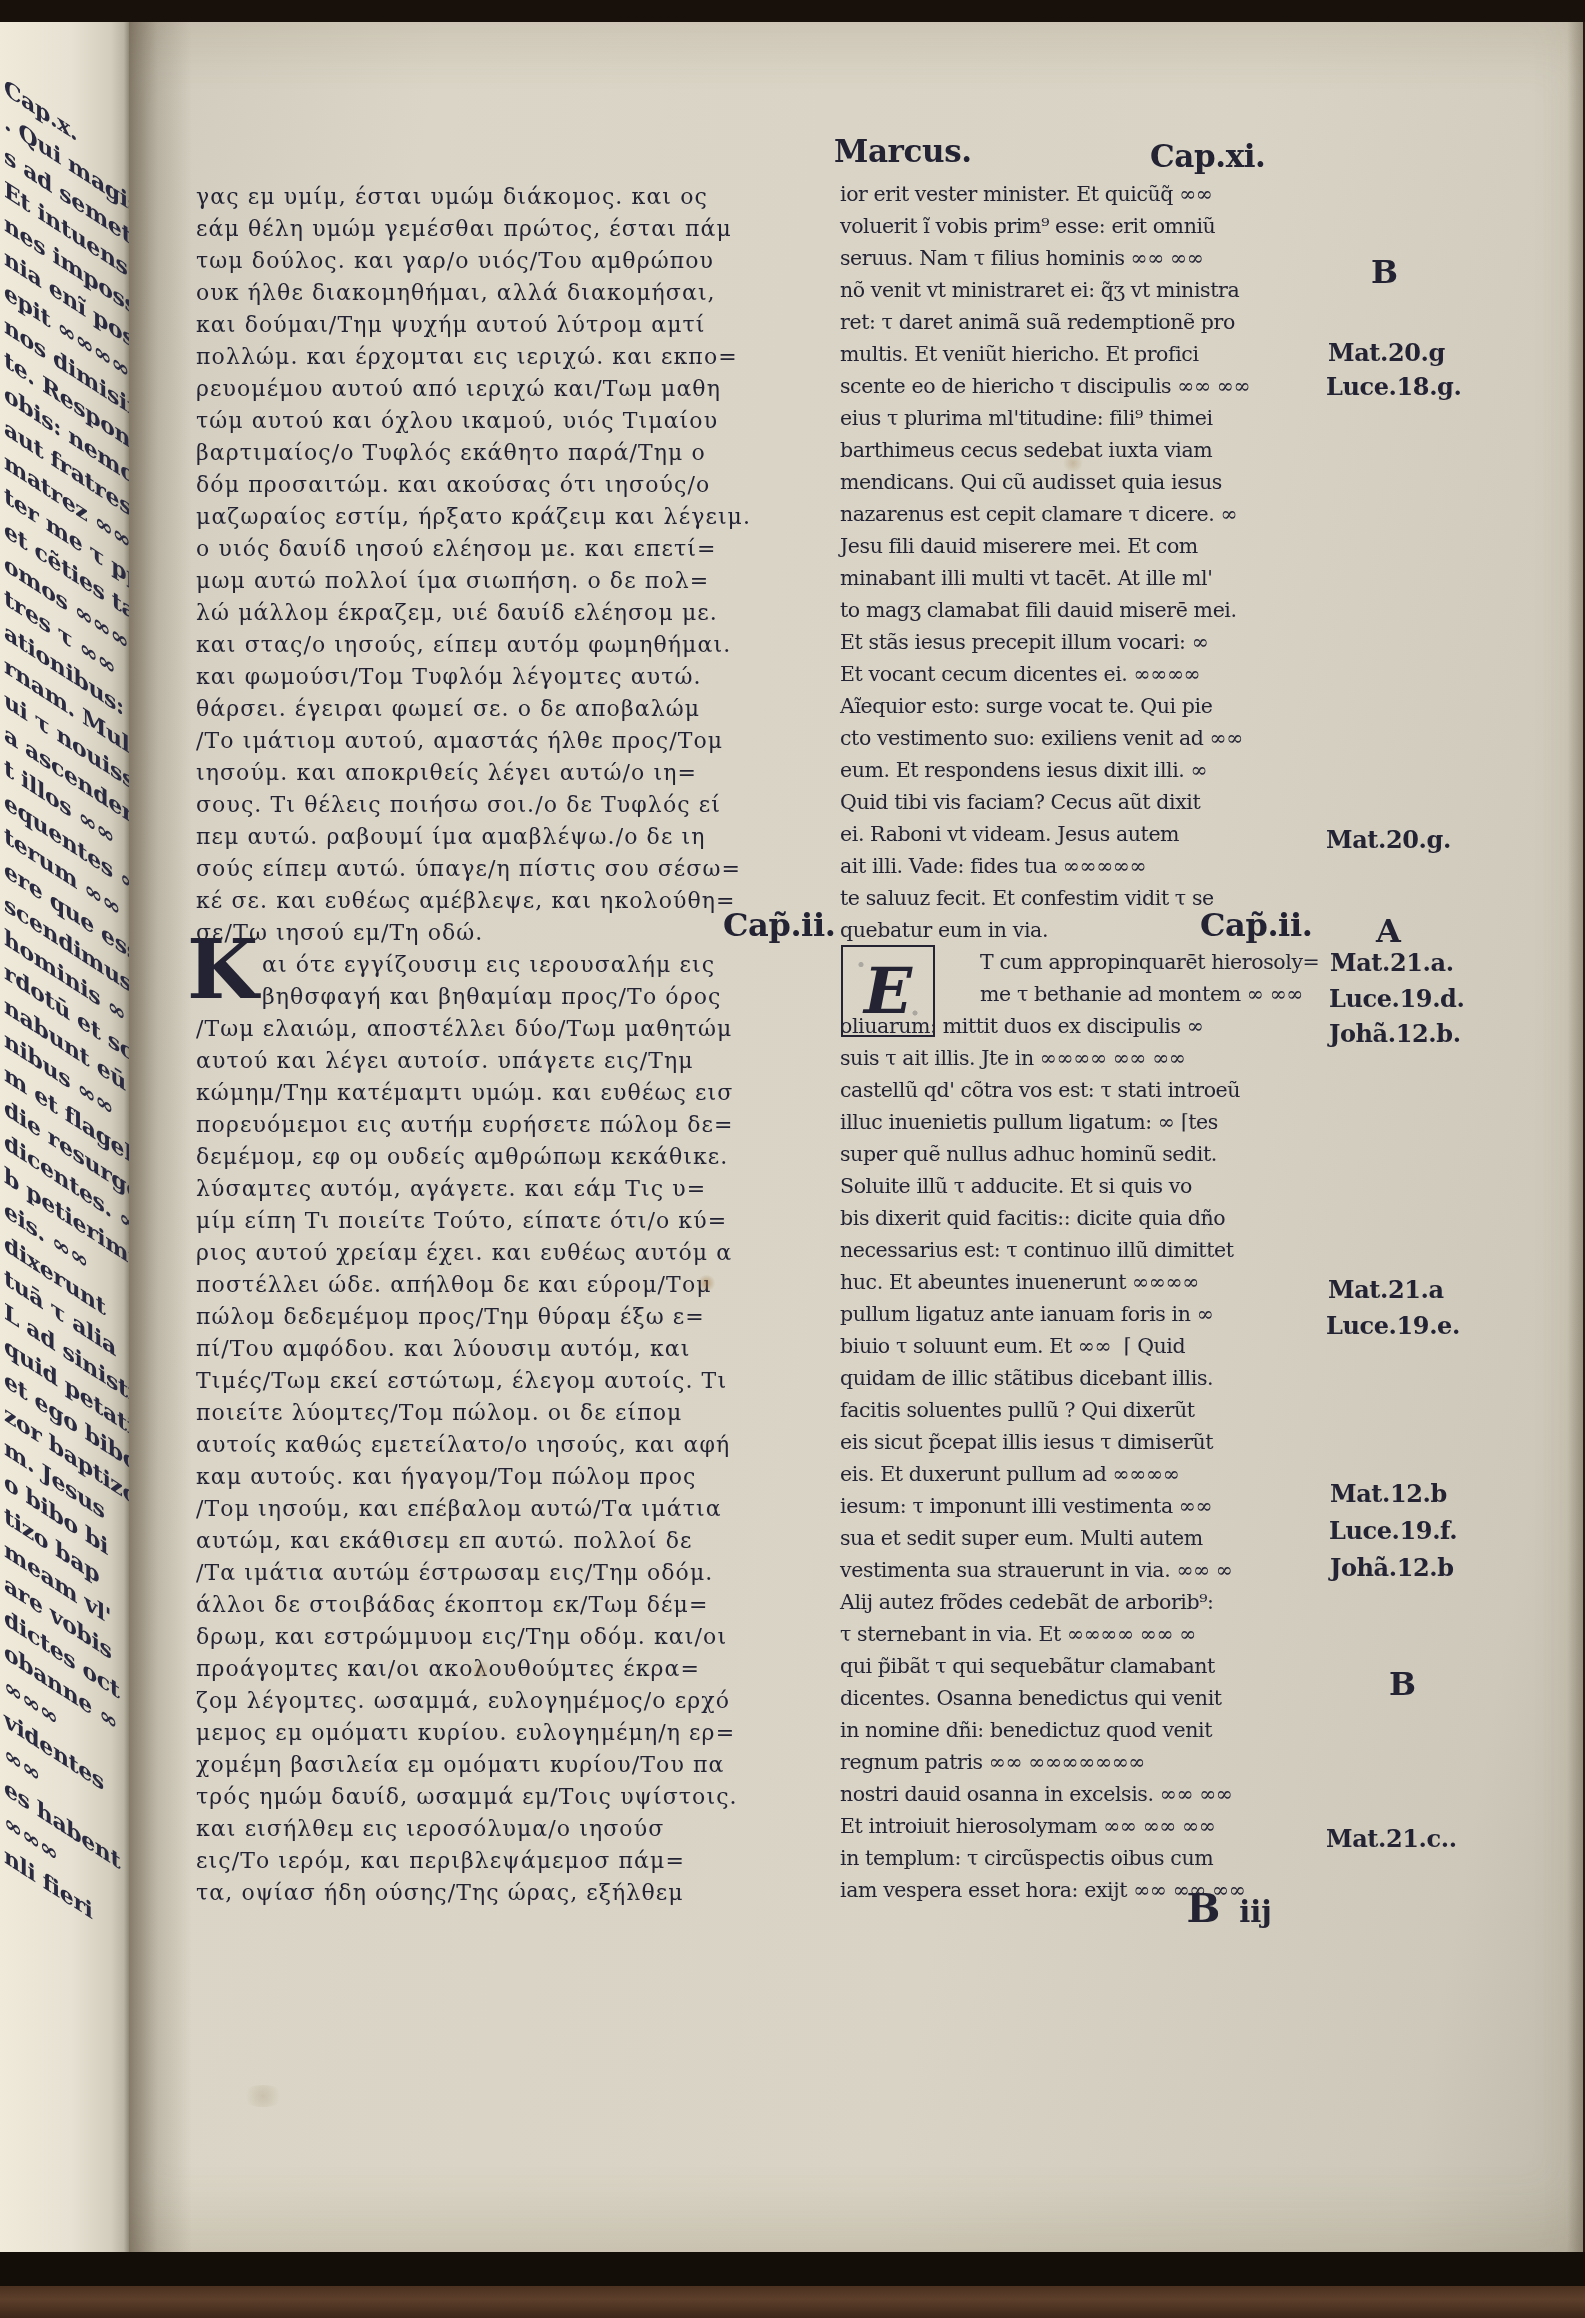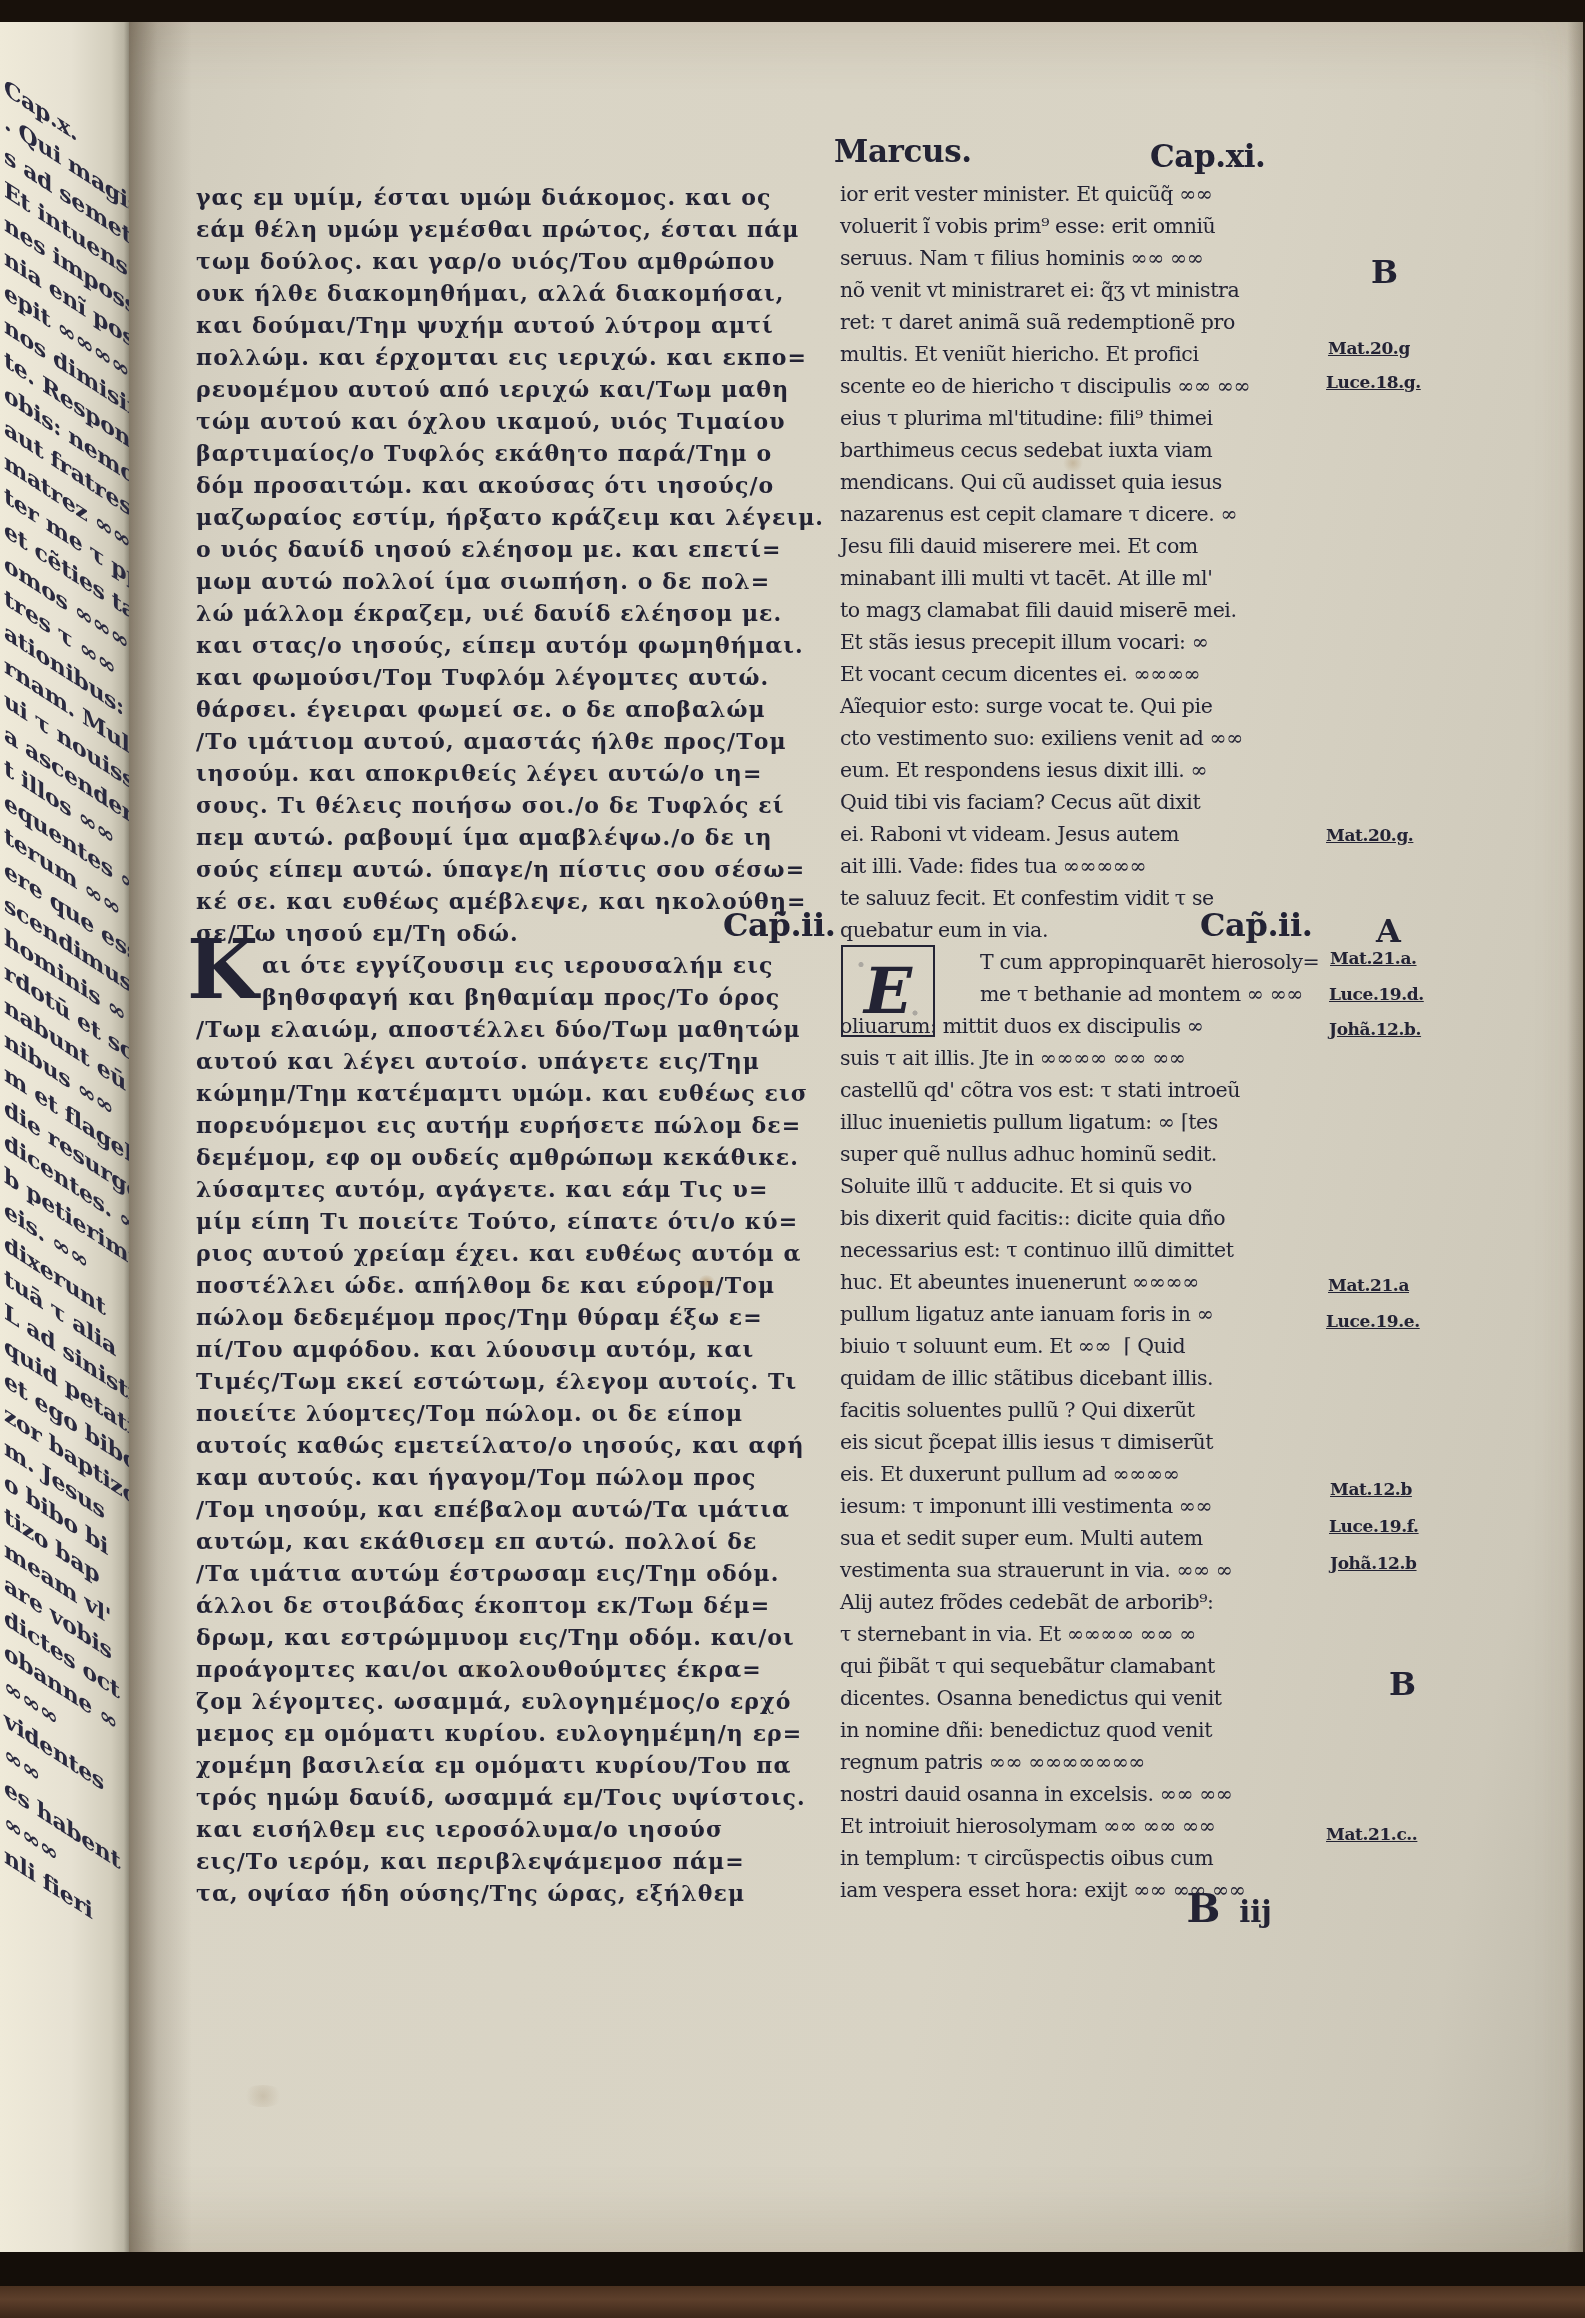--- a/index.html
+++ b/index.html
@@ -38,21 +38,21 @@
   }
   .top-band{position:absolute;left:0;top:0;width:100%;height:22px;background:#18110b;}
   .bottom-shadow{position:absolute;left:0;top:2252px;width:100%;height:34px;background:#140e09;}
   .table-edge{position:absolute;left:0;top:2286px;width:100%;height:33px;background:linear-gradient(180deg,#4a3120,#5d3f2b 40%,#3a2517);}
   .right-edge{position:absolute;right:0;top:22px;width:19px;height:2230px;
     background:linear-gradient(90deg,rgba(60,48,32,0),rgba(60,48,32,.35));}
 
   
   .ink{color:#232334;}
   .bl{font-weight:bold;letter-spacing:-0.4px;}
-  .gk{font-weight:bold;}
+  .gk{font-weight:normal;}
 
   .header-title{position:absolute;font-size:31px;white-space:pre;}
   #hdr-left{left:834px;top:133px;}
   #hdr-right{left:1150px;top:138px;text-align:center;}
 
   .greek-lines{
     position:absolute;left:196px;top:181px;width:629px;
     font-size:22px;line-height:32px;letter-spacing:1.1px;white-space:pre;
   }
   .greek-lines .line{height:32px;overflow:visible;}
@@ -76,21 +76,21 @@
   .initial-box{
     position:absolute;left:841px;top:945px;width:94px;height:92px;
     border:2.9px solid #232334;box-sizing:border-box;
     display:flex;align-items:center;justify-content:center;
     background:
       radial-gradient(circle at 20% 20%,rgba(35,35,52,.25) 0 2.2px,transparent 2.9px),
       radial-gradient(circle at 80% 75%,rgba(35,35,52,.25) 0 2.2px,transparent 2.9px);
   }
   .initial-box span{font-size:63px;font-style:italic;font-weight:bold;line-height:1;}
 
-  .margin-refs .line{font-size:17px;font-weight:bold;white-space:pre;text-decoration:underline;}
+  .margin-refs .line{font-size:24px;font-weight:bold;white-space:pre;}
   .margin-letters .line{font-size:32px;font-weight:bold;}
   .signature{position:absolute;left:1179px;top:1870px;white-space:pre;}
   .signature .sig-b{font-size:40px;font-weight:bold;}
   .signature .sig-n{font-size:29px;font-weight:bold;margin-left:19px;}
 
   
   .stain{position:absolute;border-radius:50%;pointer-events:none;}
   #stain1{left:697px;top:1275px;width:19px;height:16px;background:radial-gradient(circle,rgba(150,100,40,.45),rgba(150,100,40,0) 70%);}
   #stain2{left:468px;top:1661px;width:25px;height:19px;background:radial-gradient(circle,rgba(150,110,50,.30),rgba(150,110,50,0) 70%);}
   #stain3{left:1062px;top:454px;width:22px;height:17.6px;background:radial-gradient(circle,rgba(140,100,45,.25),rgba(140,100,45,0) 70%);}

